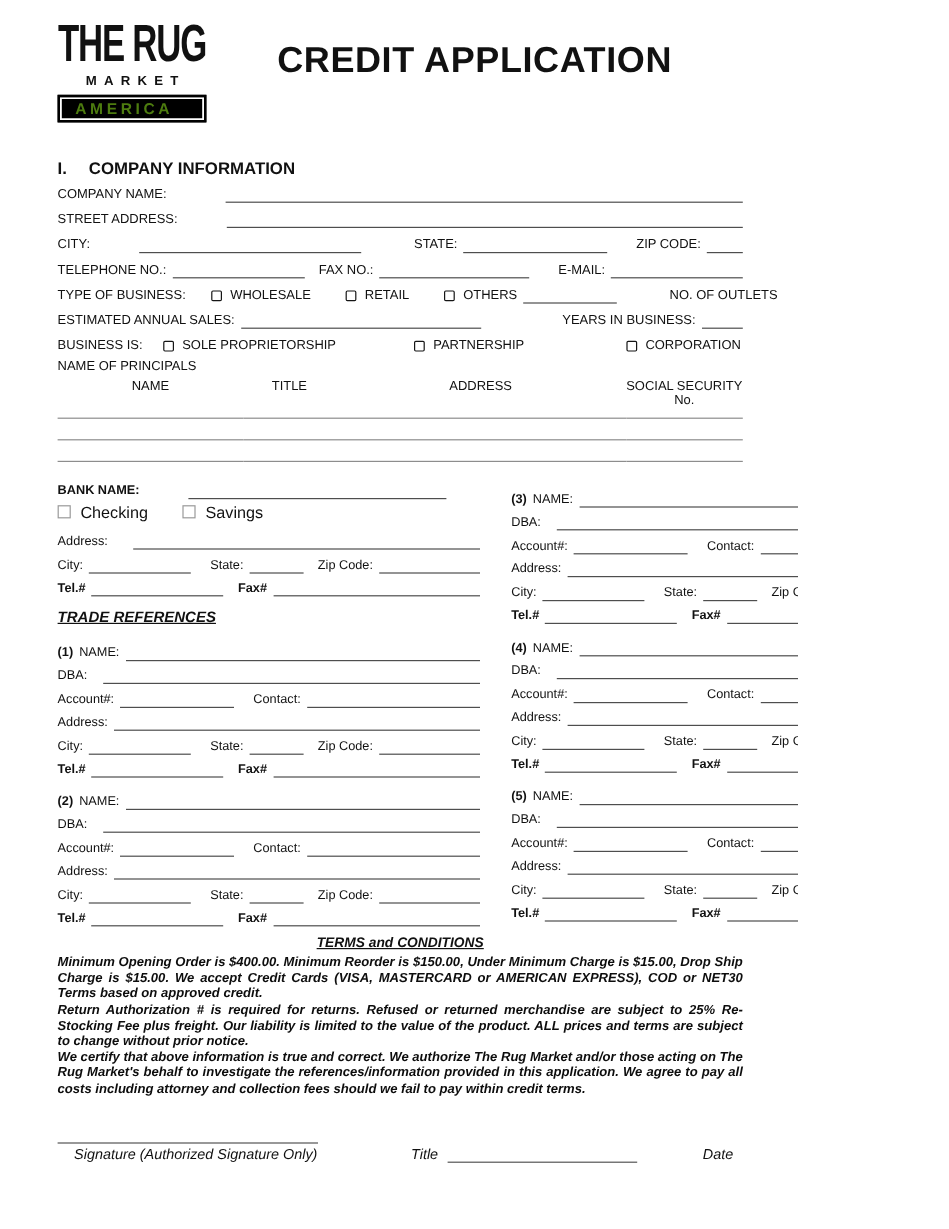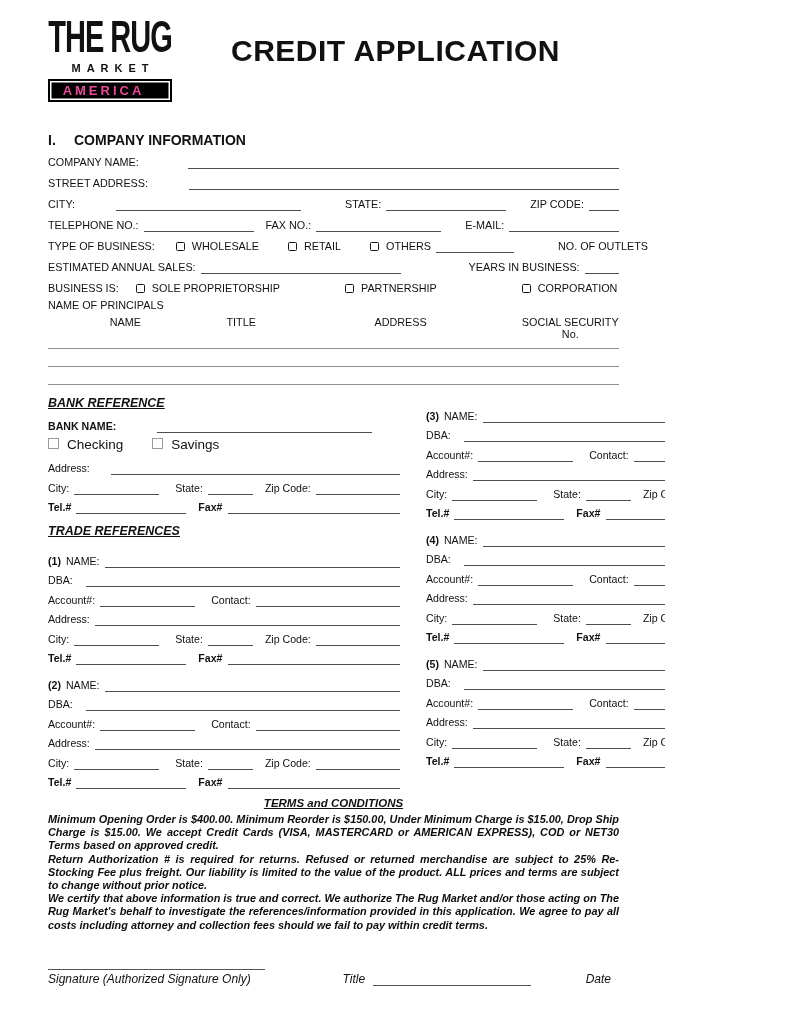--- a/index.html
+++ b/index.html
@@ -8,21 +8,21 @@
     width:665px; height:1024px; background:#fff; overflow:hidden;
     padding:16px 46px 0 48px; position:relative;
     font-family:"Liberation Sans", sans-serif; color:#111;
   }
   
   .hdr { display:flex; align-items:flex-start; }
   .logo { width:124px; text-align:center; flex:0 0 124px; }
   .logo-top { font-size:29px; font-weight:800; letter-spacing:-1px; line-height:29px;
               transform:scaleY(1.5); transform-origin:center top; height:46px; white-space:nowrap; }
   .logo-mid { font-size:11px; font-weight:700; letter-spacing:6px; text-indent:6px; height:17px; }
-  .logo-bot { background:#000; color:#ec4899; font-weight:800; font-size:13px; letter-spacing:3px;
+  .logo-bot { background:#000; color:#4d7c0f; font-weight:800; font-size:13px; letter-spacing:3px;
               padding:2px 16px 2px 3px; box-shadow:inset 0 0 0 1.5px #fff; border:2px solid #000; }
   .title-wrap { flex:1; text-align:center; padding-top:18px; }
   .title { font-size:30px; font-weight:800; letter-spacing:.5px;margin-top:42px; }
   
   .sec-head { margin-top:30px; font-size:14px; font-weight:800; }
   .sec-head .num { display:inline-block; width:26px; }
   
   .frow { display:flex; align-items:flex-end; height:21px; font-size:10.8px; }
   .lbl { white-space:nowrap; padding-right:5px; line-height:14px; }
   .b { font-weight:700; }
@@ -55,21 +55,21 @@
   .ref-block { margin-top:7px; }
   .trade-head { margin-top:10px; }
   
   .terms { margin-top:8px; }
   .terms-head { text-align:center; font-size:11.5px; font-weight:800; font-style:italic; text-decoration:underline; height:16px; }
   .terms p { font-size:10.9px; font-weight:700; font-style:italic; line-height:13.2px; text-align:justify; color:#0d0d0d; }
   
   .sigrow { display:flex; margin-top:22px; font-size:12px; font-style:italic; align-items:flex-end; }
   .sig-left { width:268px; }
   .sig-line { border-bottom:1px solid #555; height:16px; }
-  .sig-cap { font-size:12px; font-style:italic; padding-top:2px; }
+  .sig-cap { font-size:12px; font-style:italic; padding-top:2px;text-align:right; }
   .sig-mid-lbl { margin-left:78px; padding-right:8px; line-height:14px; }
   .sig-mid-line { width:195px; border-bottom:1px solid #555; height:15px; }
   .sig-date-lbl { margin-left:55px; padding-right:8px; line-height:14px; }
   .sig-date-line { flex:1; border-bottom:1px solid #555; height:15px; }
   
   .footer { margin-top:26px; text-align:center; font-family:"Liberation Serif", serif; font-weight:700; }
   .footer .f1 { font-size:13.5px; }
   .footer .f2 { font-size:13.5px; margin-top:1px; }
 </style>
 </head>
@@ -187,21 +187,20 @@
       <span class="pline pc1"></span>
       <span class="pline pc2"></span>
       <span class="pline pc3"></span>
       <span class="pline pc4"></span>
     </div>
   </div>
 
   <div class="cols">
     <div class="col-l" id="col-left">
       <div class="bank">
-        <div class="blk-head">BANK REFERENCE</div>
         <div class="frow">
           <span class="lbl b">BANK NAME:</span>
           <span class="sp36"></span>
           <span class="line w215"></span>
         </div>
         <div class="frow cbrow">
           <span class="cb2"></span>
           <span class="lbl cbl">Checking</span>
           <span class="sp24"></span>
           <span class="cb2"></span>

